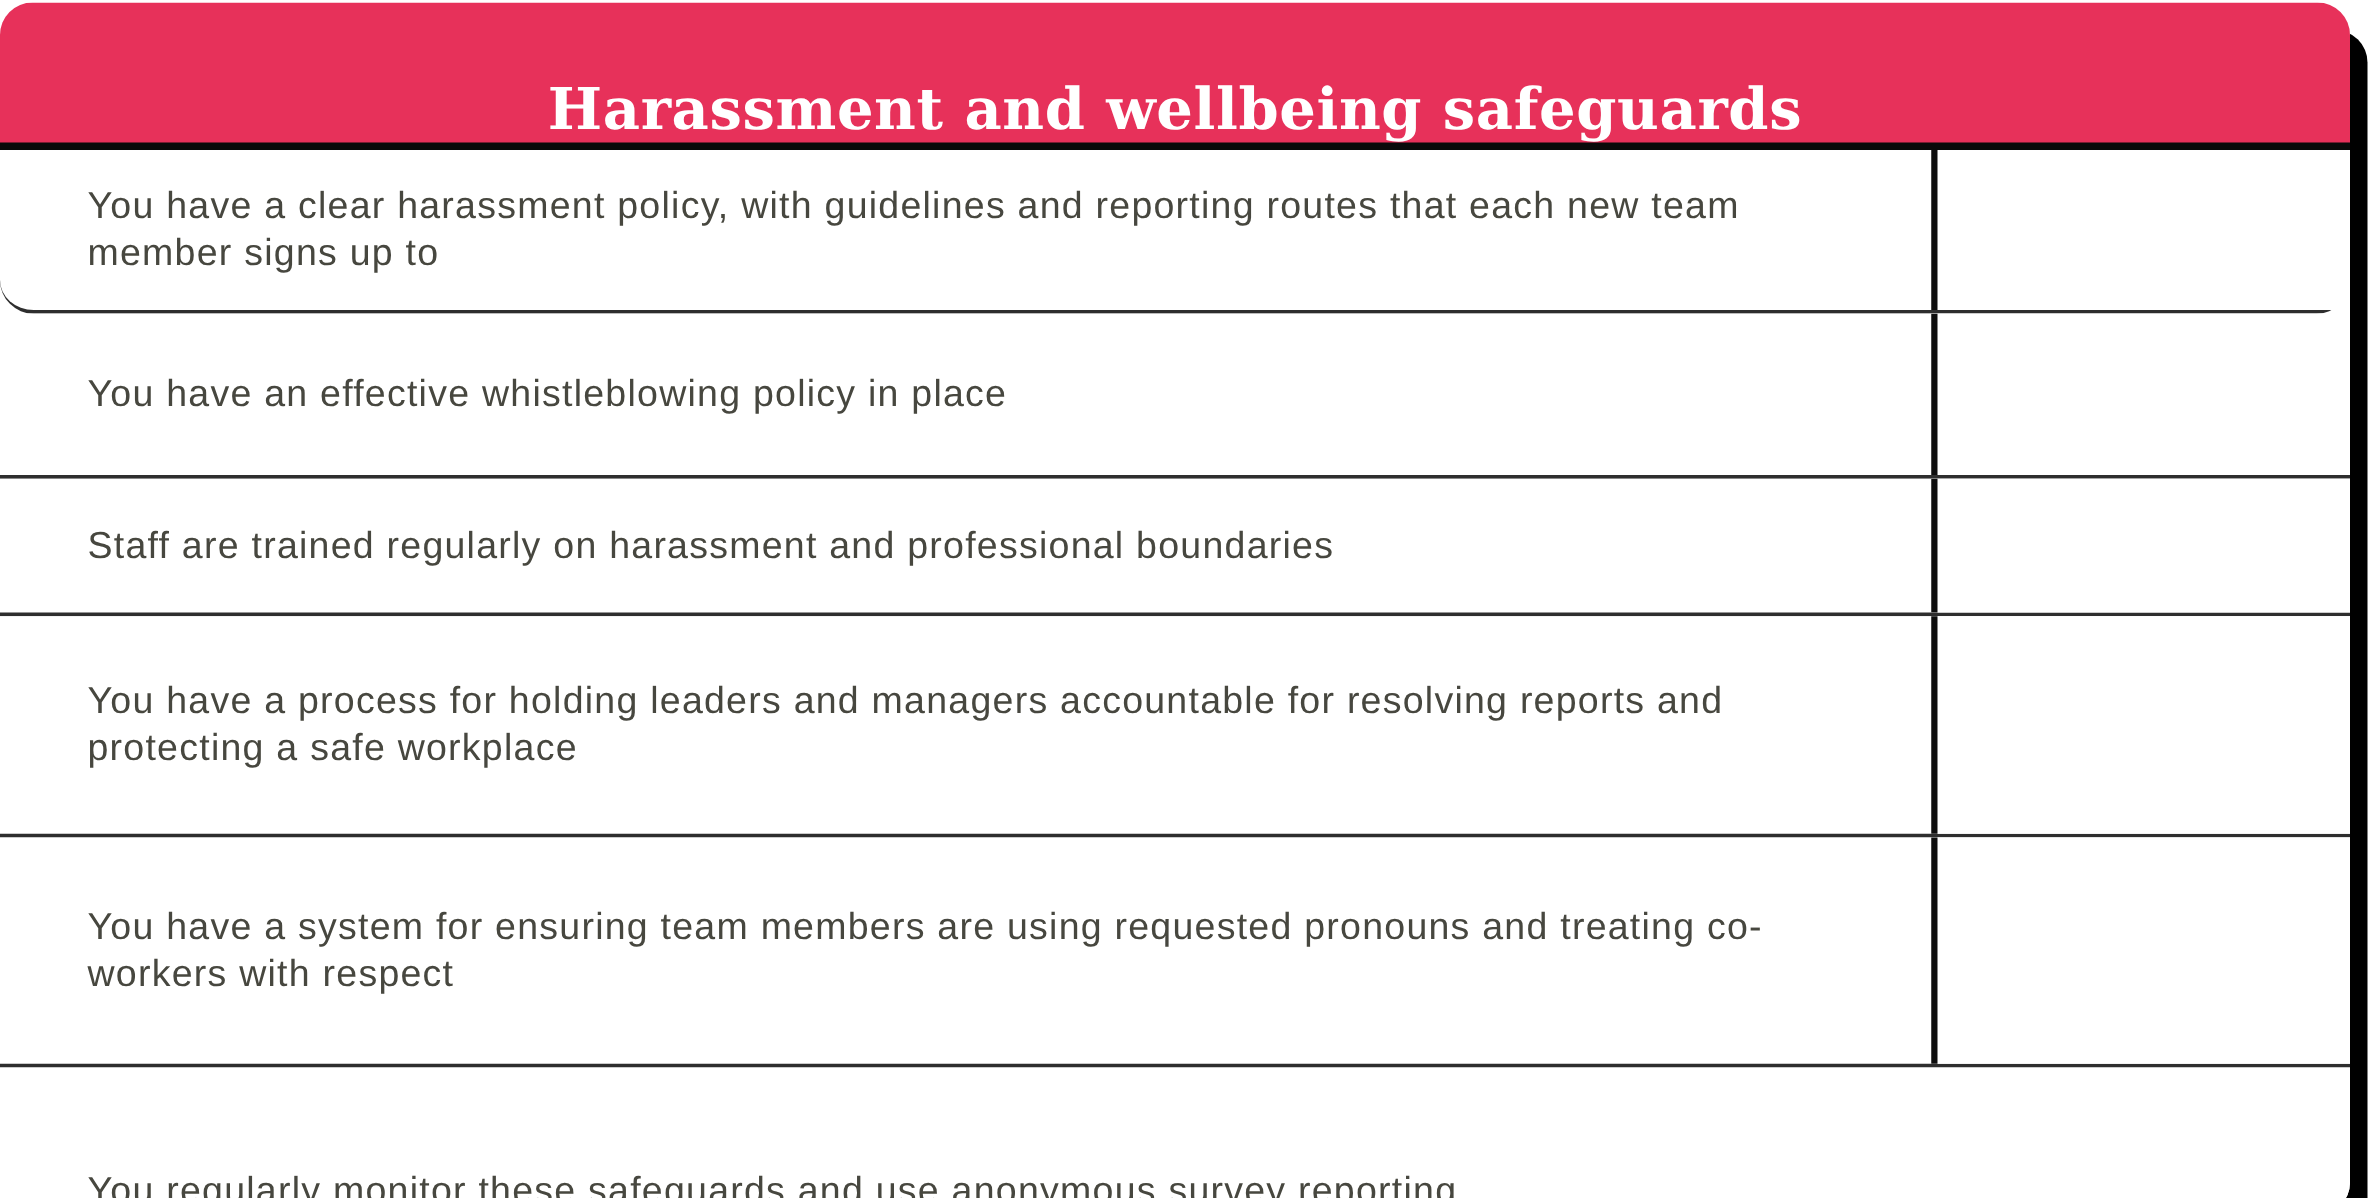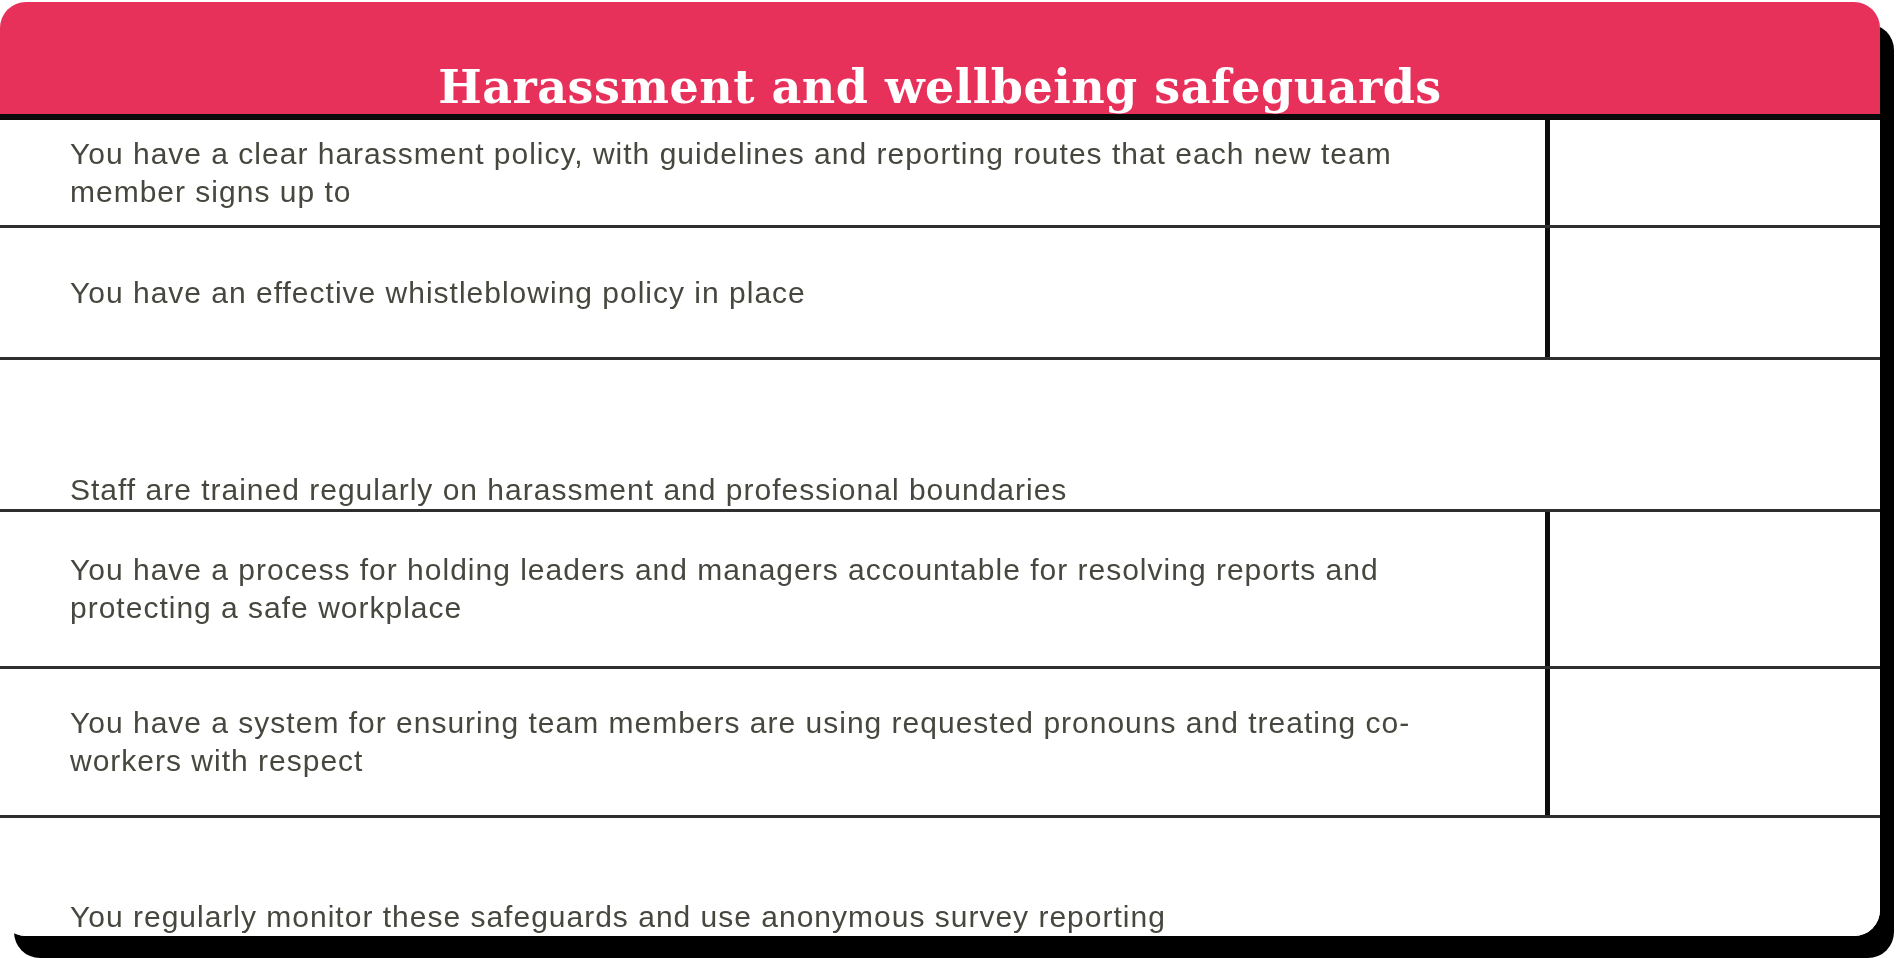--- a/index.html
+++ b/index.html
@@ -39,25 +39,25 @@
   .rows {
     display: block;
   }
   .row {
     display: flex;
     box-sizing: border-box;
     border-bottom: 3px solid #2e2e2e;
     background: #ffffff;
   }
   .row:last-child { border-bottom: none; }
-  .row:nth-child(1) { height: 108px; }
+  .row:nth-child(1) { height: 131px; border-radius: 27px; }
   .row:nth-child(2) { height: 132px; }
-  .row:nth-child(3) { height: 152px; align-items: flex-end; }
-  .row:nth-child(4) { height: 157px; }
-  .row:nth-child(5) { height: 149px; }
+  .row:nth-child(3) { height: 110px; }
+  .row:nth-child(4) { height: 177px; }
+  .row:nth-child(5) { height: 184px; }
   .row:nth-child(6) { height: 118px; align-items: flex-end; }
   .cell-text {
     flex: 1 1 auto;
     display: flex;
     align-items: center;
     padding: 0 128px 0 70px;
     font-size: 30px;
     line-height: 38px;
     letter-spacing: 1px;
     color: #47473f;

